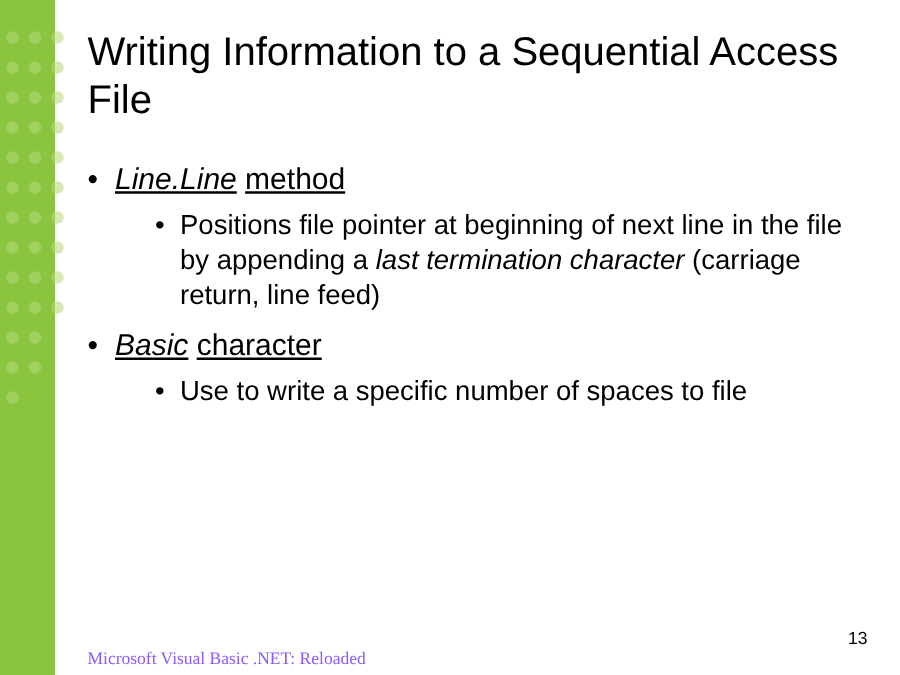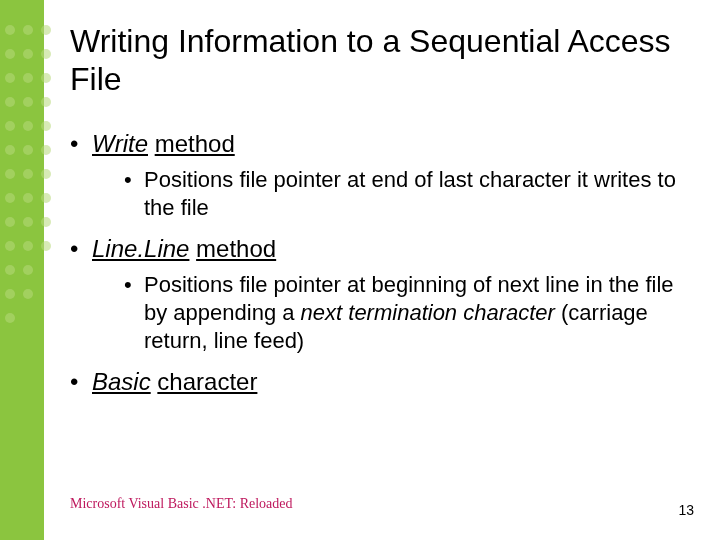--- a/index.html
+++ b/index.html
@@ -79,24 +79,24 @@
   ul.sub > li::before {
     content: "•";
     position: absolute;
     left: 0;
     top: 0;
   }
   .ital { font-style: italic; }
   .footer {
     position: absolute;
     left: 70px;
-    bottom: 28px;
+    bottom: 4px;
     font-family: "Times New Roman", Times, serif;
     font-size: 14px;
-    color: #be185d;
+    color: #8b5cf6;
   }
   .page-num {
     position: absolute;
     right: 26px;
     bottom: 22px;
     font-size: 14px;
     color: #000;
     font-family: Arial, Helvetica, sans-serif;
   }
 </style>
@@ -142,44 +142,39 @@
     <circle cx="10" cy="294" r="5"></circle>
       <circle cx="28" cy="294" r="5"></circle>
     <circle cx="10" cy="318" r="5"></circle>
   </g>
 </svg>
 
 <div class="slide">
   <h1 class="title">Writing Information to a Sequential Access File</h1>
 
   <ul class="main">
-    <li>
-      <span class="term">Write</span>
-      <span> </span>
-      <span class="word">method</span>
-      <ul class="sub">
-        <li>
-          <span>Positions file pointer at end of last character it writes to the file</span>
-        </li>
-      </ul>
-    </li>
 
     <li>
       <span class="term">Line.Line</span>
       <span> </span>
       <span class="word">method</span>
       <ul class="sub">
         <li>
-          <span>Positions file pointer at beginning of next line in the file by appending a </span><span class="ital">next termination character</span><span>  (carriage return, line feed)</span>
+          <span>Positions file pointer at beginning of next line in the file by appending a </span><span class="ital">last termination character</span><span>  (carriage return, line feed)</span>
         </li>
       </ul>
     </li>
 
     <li>
       <span class="term">Basic</span>
       <span> </span>
       <span class="word">character</span>
+      <ul class="sub">
+        <li>
+          <span>Use to write a specific number of spaces to file</span>
+        </li>
+      </ul>
     </li>
   </ul>
 </div>
 
 <div class="footer">Microsoft Visual Basic .NET: Reloaded</div>
 <div class="page-num">13</div>
 
 </body></html>

